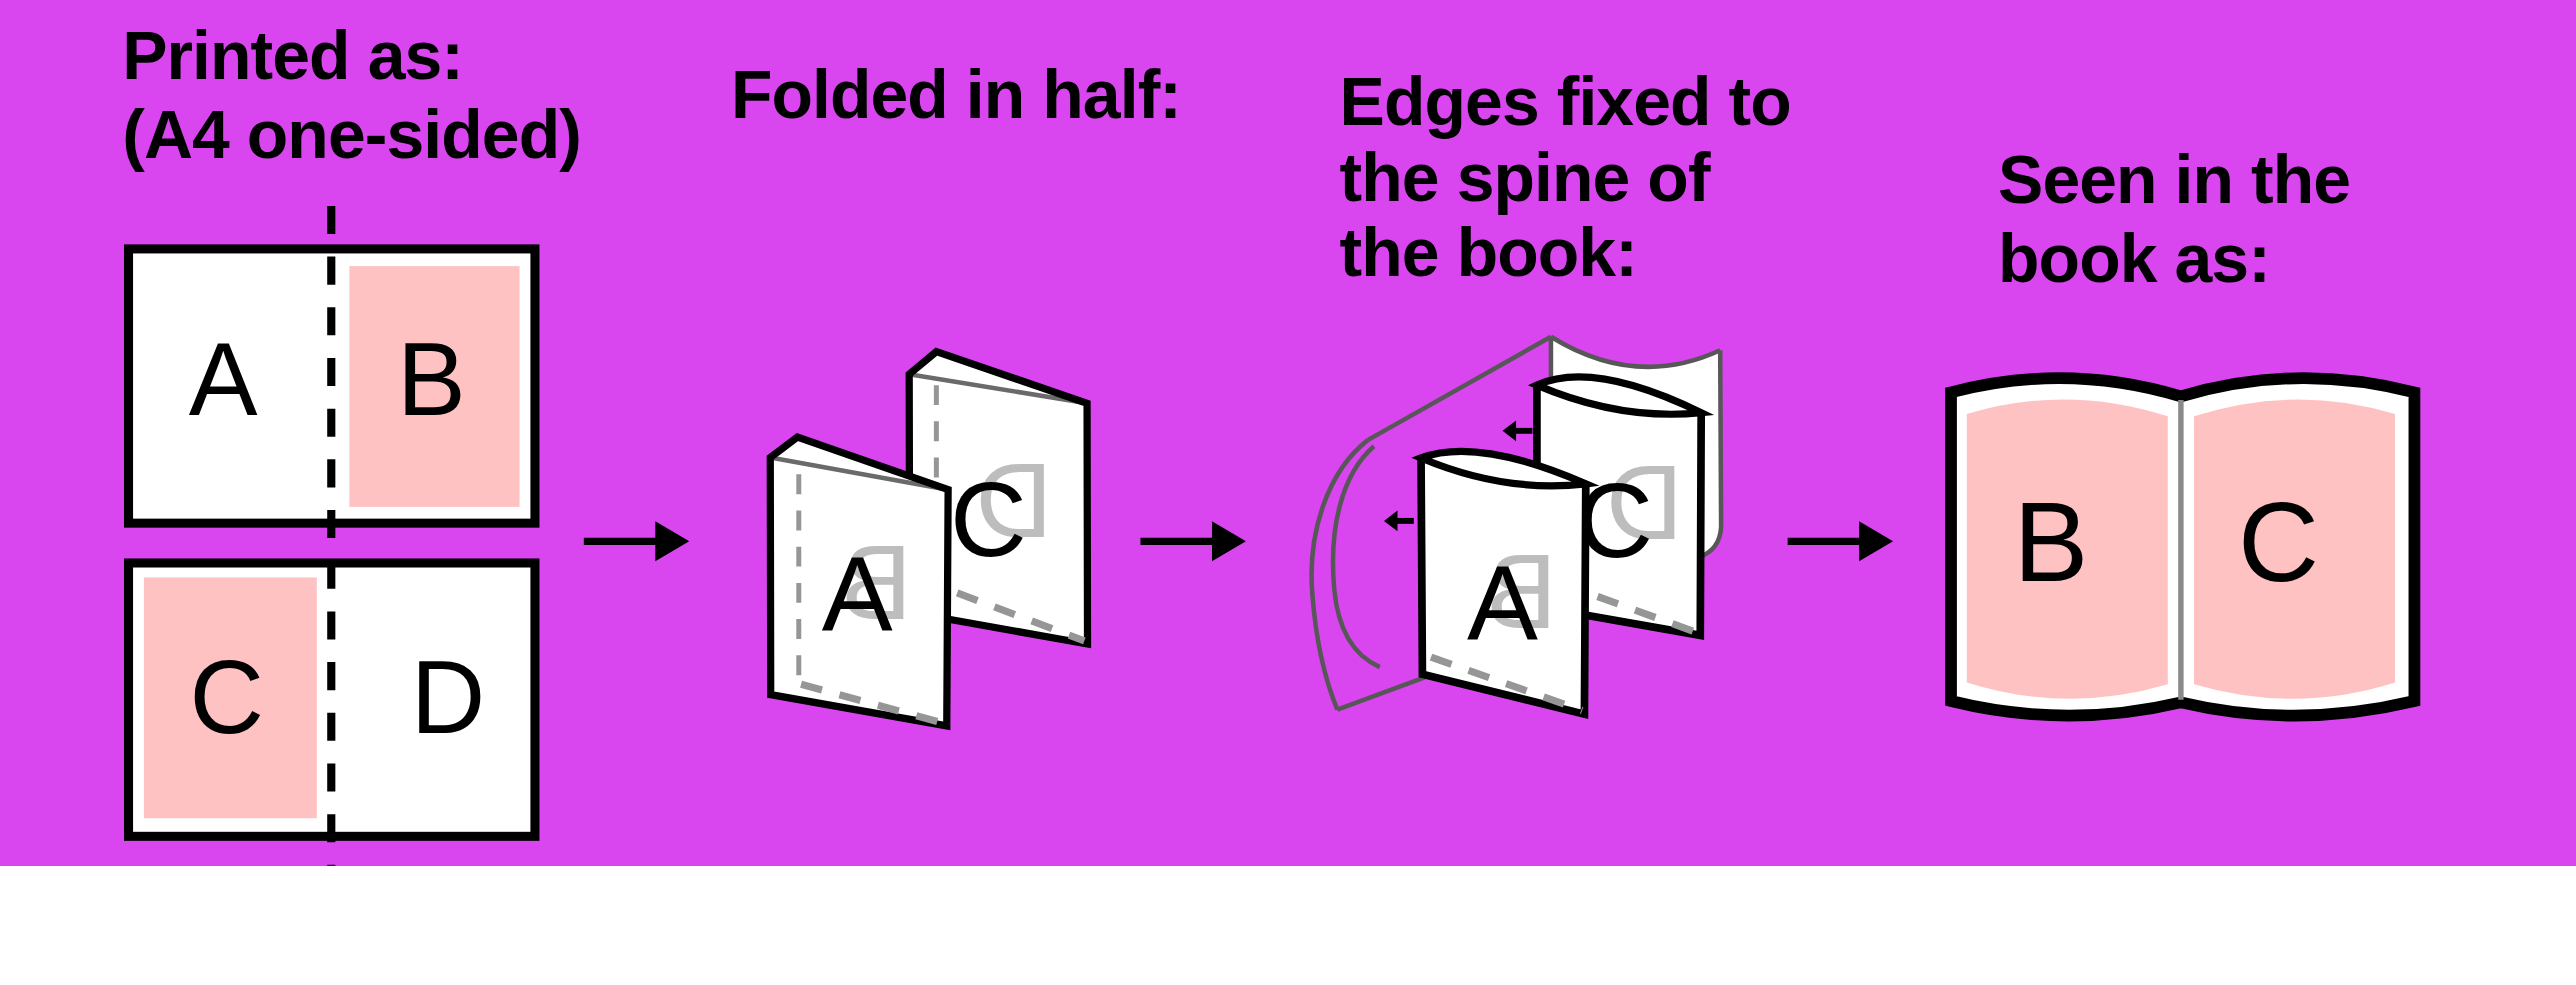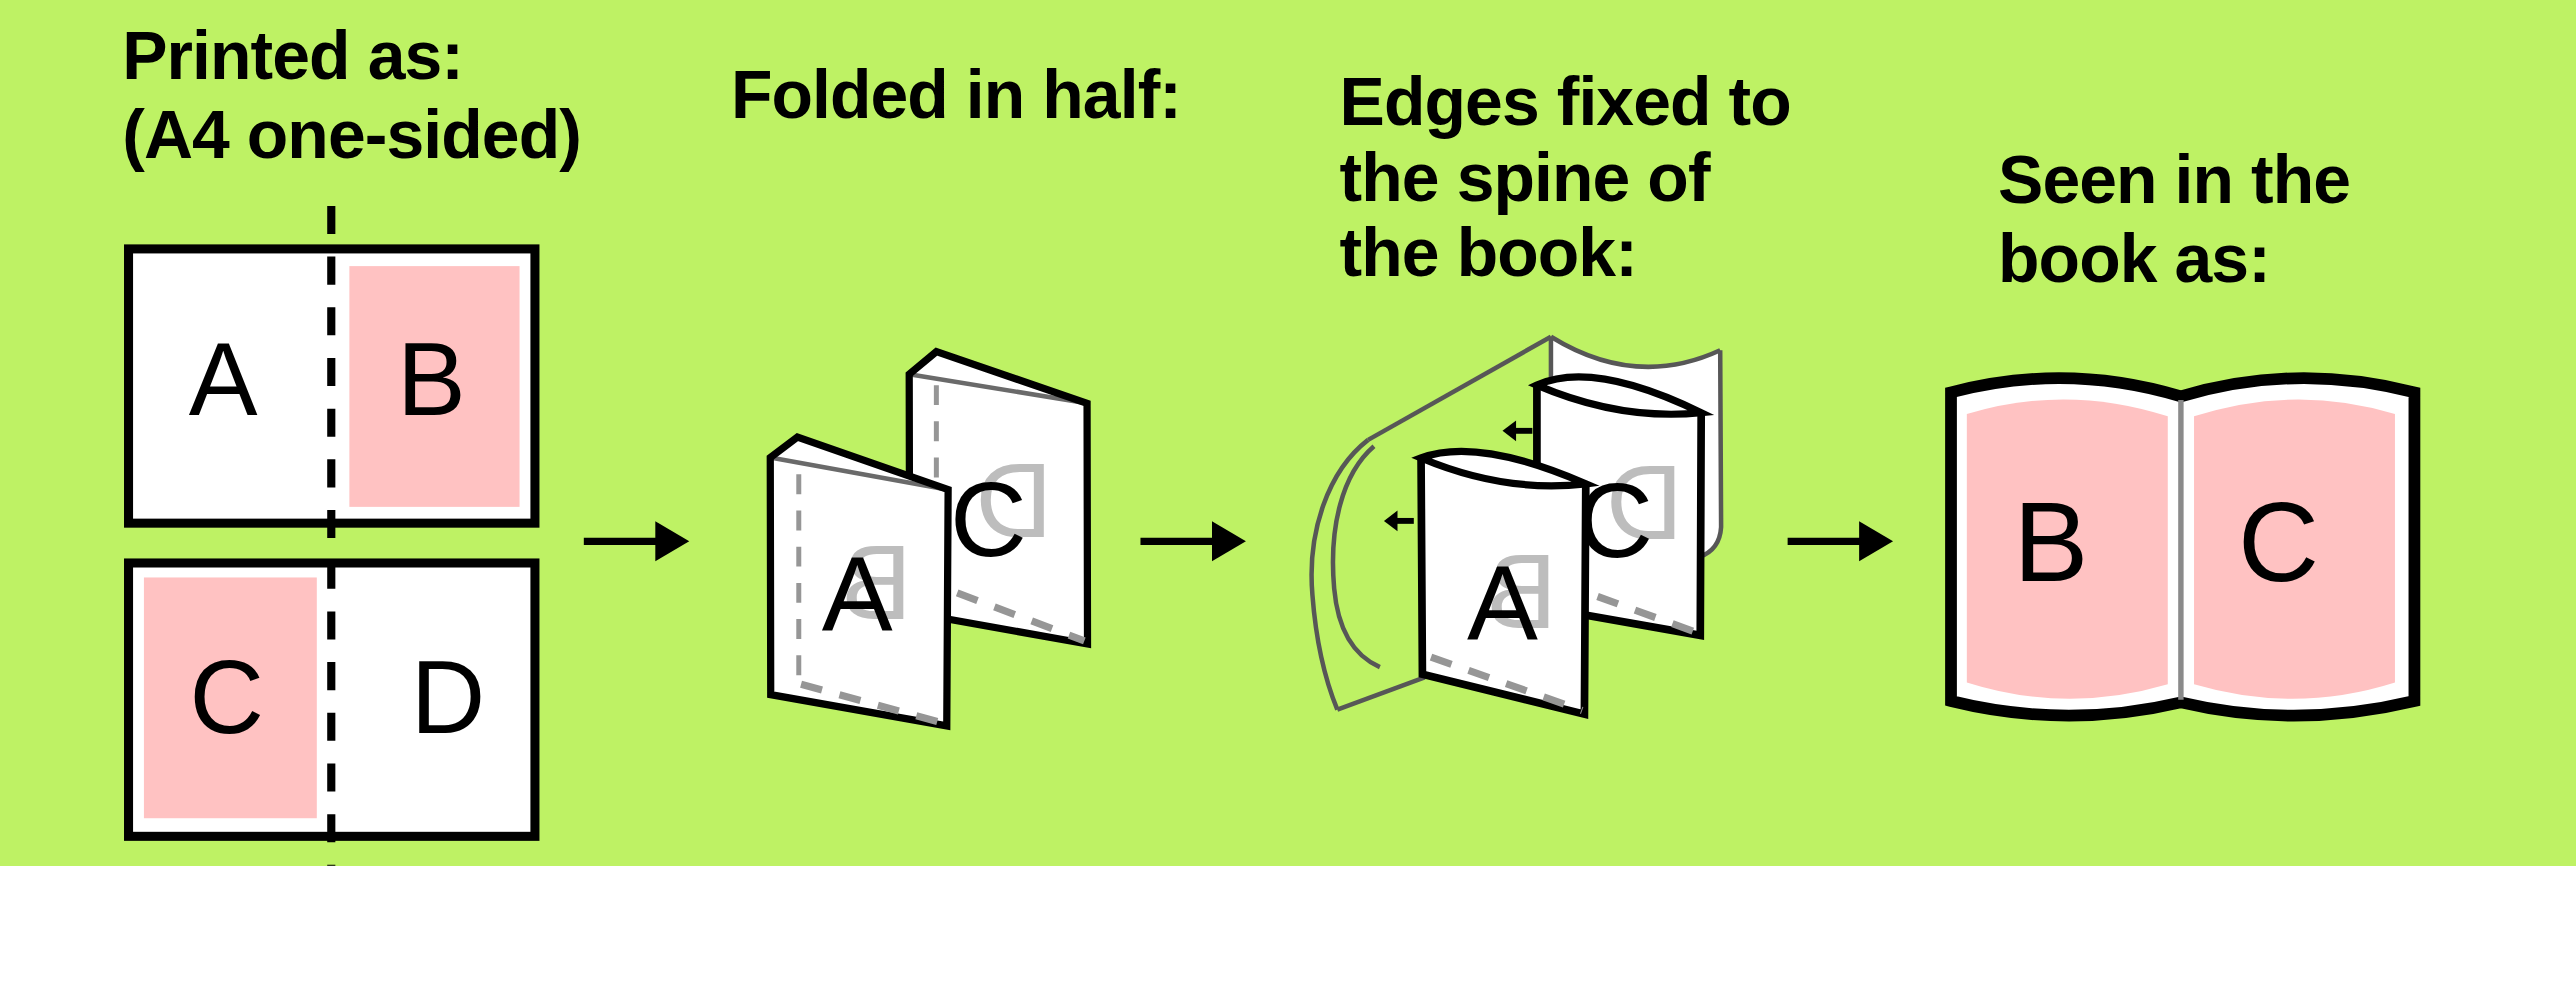--- a/index.html
+++ b/index.html
@@ -1,16 +1,16 @@
 <!DOCTYPE html>
 <html style="font-size:8.2px"><head>
 <meta charset="utf-8">
 <style>
   html,body{margin:0;padding:0;background:#ffffff;}
-  .stage{width:100%;aspect-ratio:5692/1913;background:#bef264;}
+  .stage{width:100%;aspect-ratio:5692/1913;background:#d946ef;}
   svg{display:block;width:100%;height:100%;}
   .t-label{
     font-family:"Liberation Sans","DejaVu Sans",sans-serif;
     font-weight:700;
     font-size:150px;
     letter-spacing:-2px;
   }
   .t-letter{
     font-family:"Liberation Sans","DejaVu Sans",sans-serif;
     font-weight:400;

